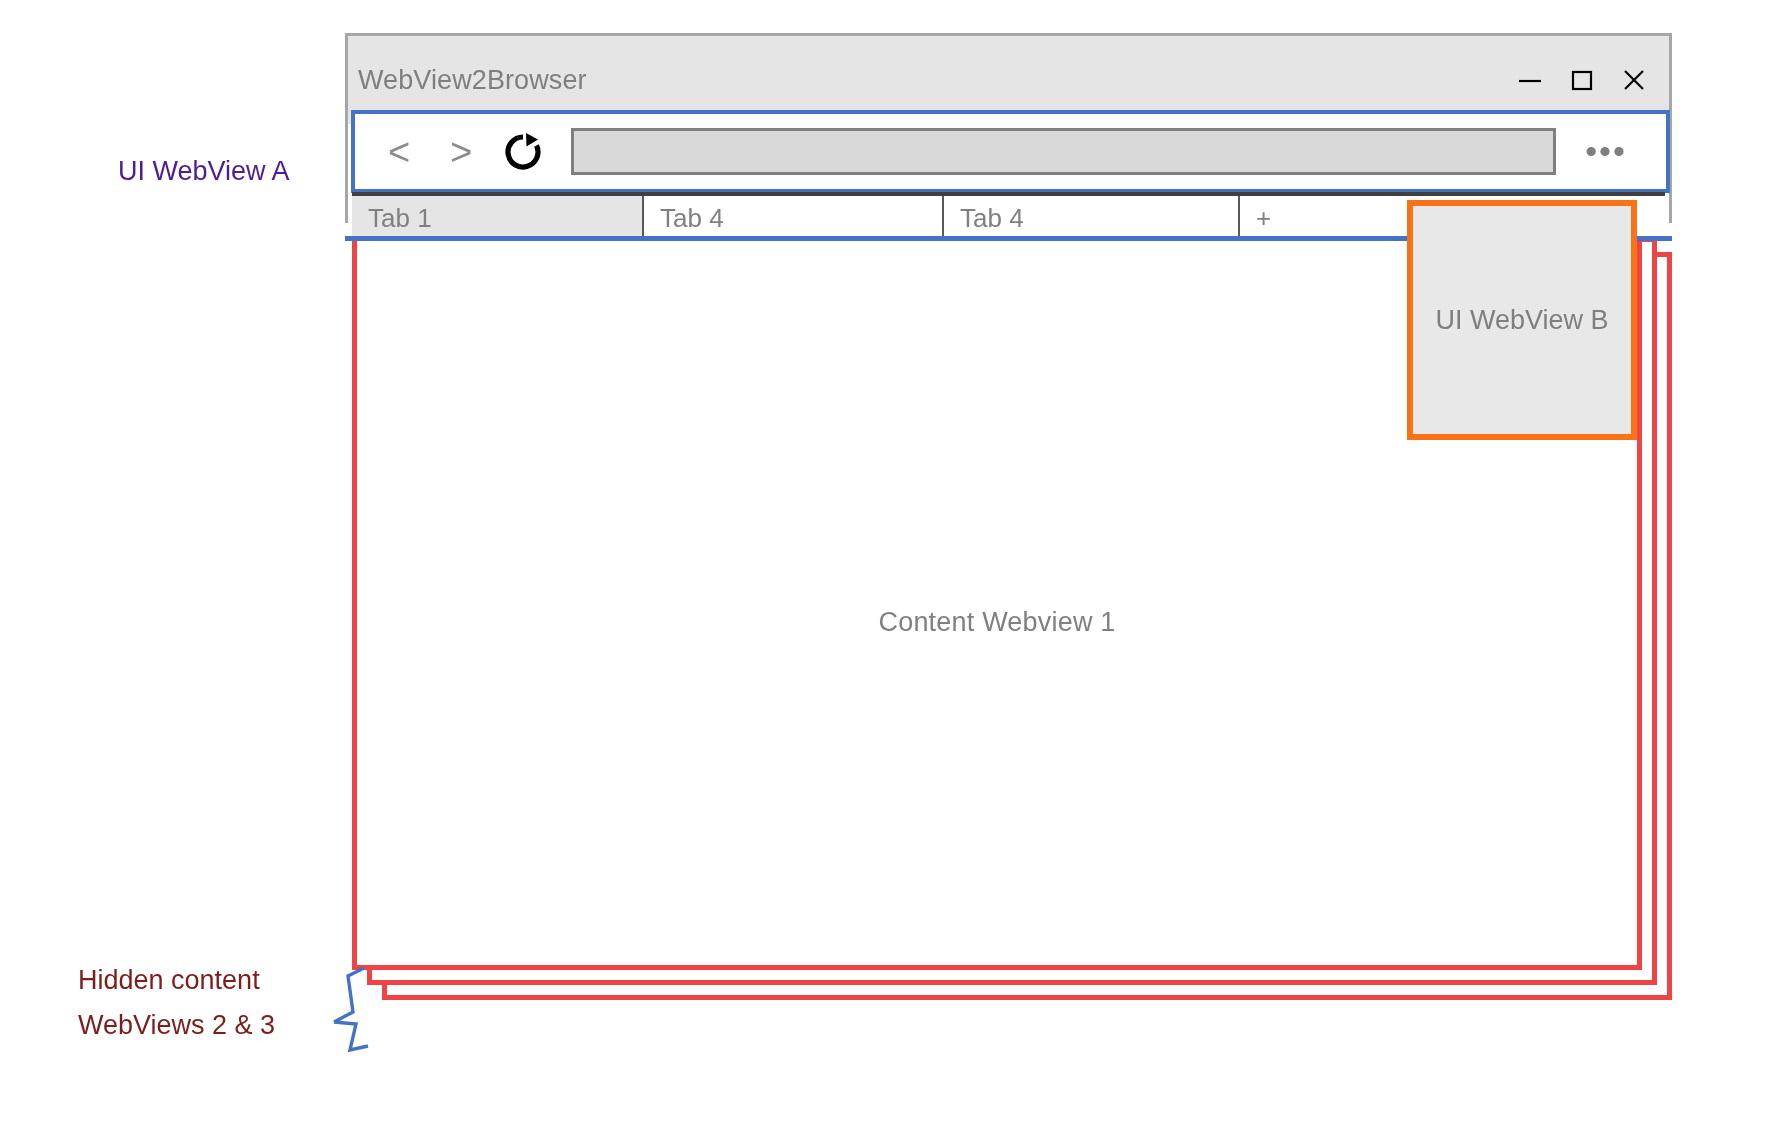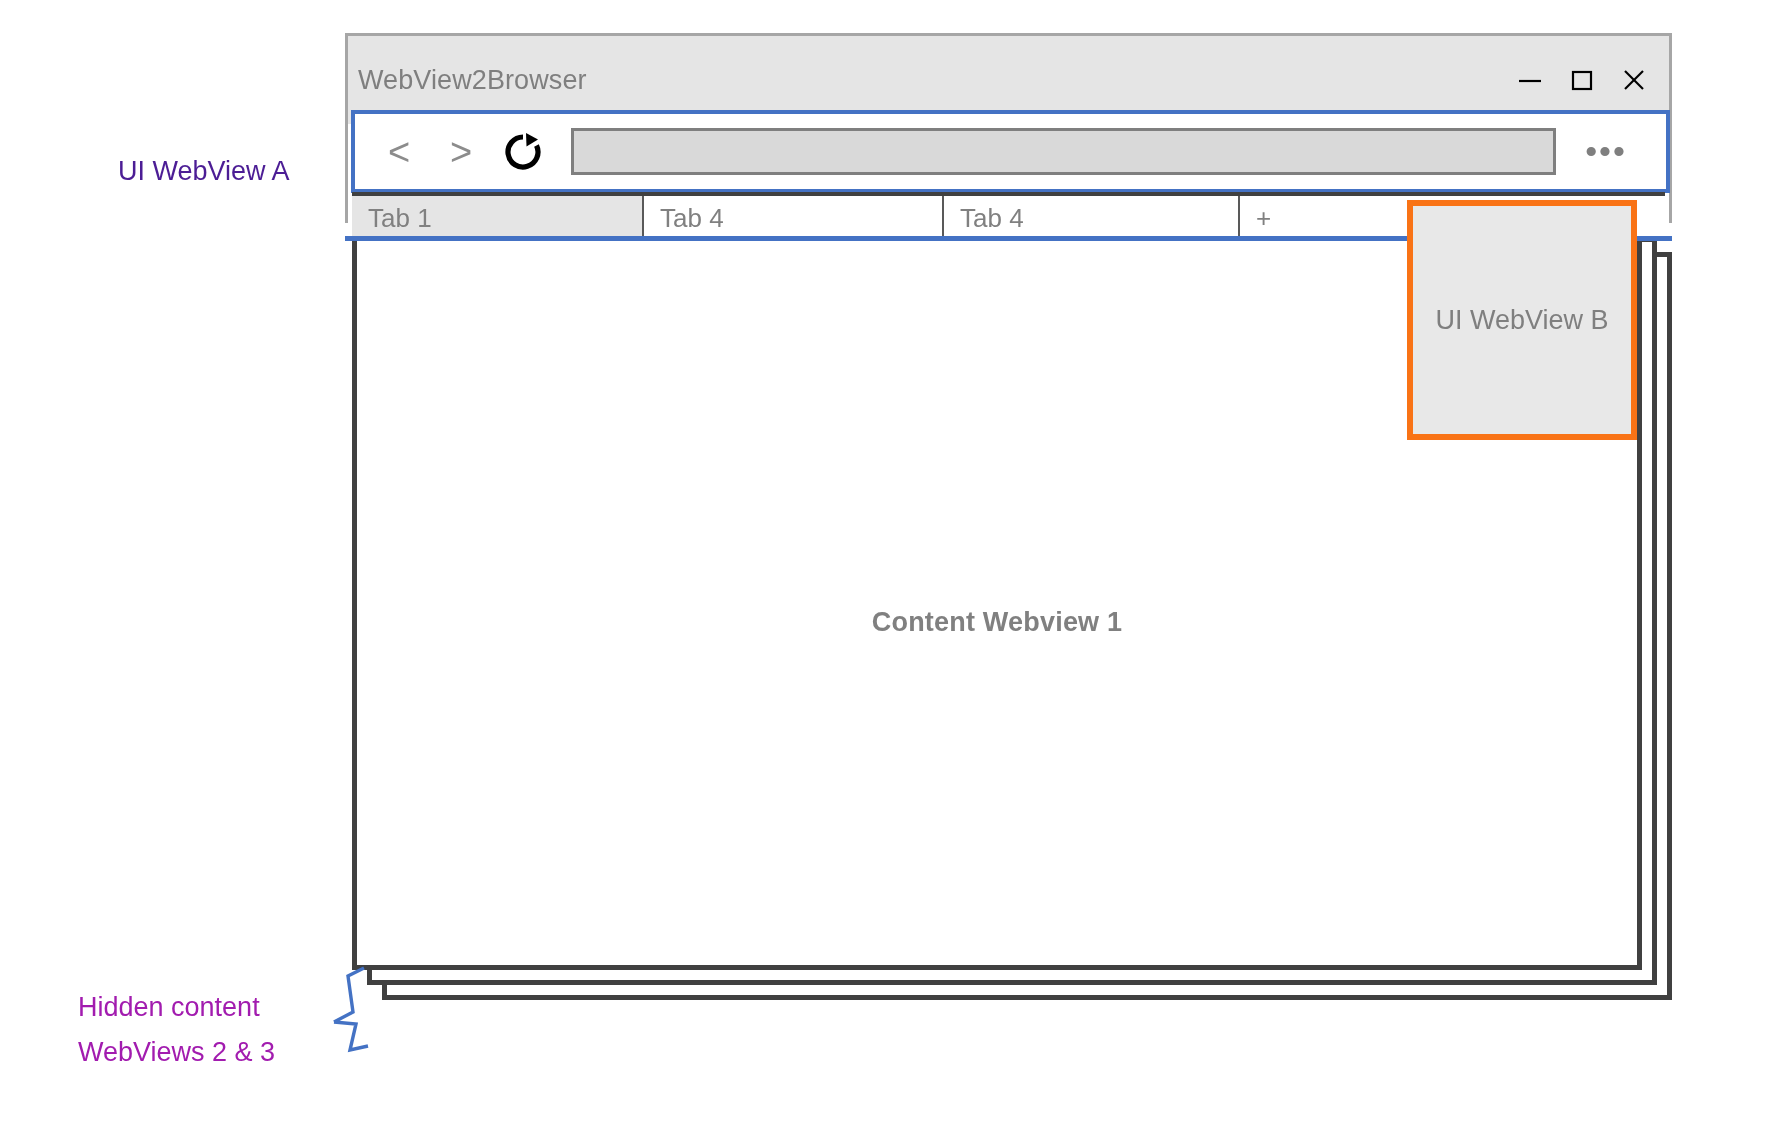--- a/index.html
+++ b/index.html
@@ -12,24 +12,23 @@
     height: 1121px;
     position: relative;
     overflow: hidden;
     font-family: "Liberation Sans", sans-serif;
     -webkit-font-smoothing: antialiased;
   }
 
   
   .content-frame {
     position: absolute;
-    border: 5px solid #404040;
+    border: 5px solid #ef4444;
     background: transparent;
     box-sizing: border-box;
-    font-weight: bold;
   }
   #content-frame-3 {
     left: 382px;  top: 252px;  width: 1290px; height: 748px;
     z-index: 2;
     background: #ffffff;
   }
   #content-frame-2 {
     left: 367px;  top: 237px;  width: 1290px; height: 748px;
     z-index: 3;
     background: #ffffff;
@@ -221,22 +220,22 @@
     color: #4c1d95;
     font-size: 27px;
     white-space: nowrap;
     z-index: 10;
   }
 
   
   #label-hidden-content {
     position: absolute;
     left: 78px;
-    top: 985px;
-    color: #a21caf;
+    top: 958px;
+    color: #7f1d1d;
     font-size: 27px;
     line-height: 45px;
     z-index: 10;
   }
   #brace-svg {
     position: absolute;
     left: 320px;
     top: 962px;
     z-index: 11;
   }

